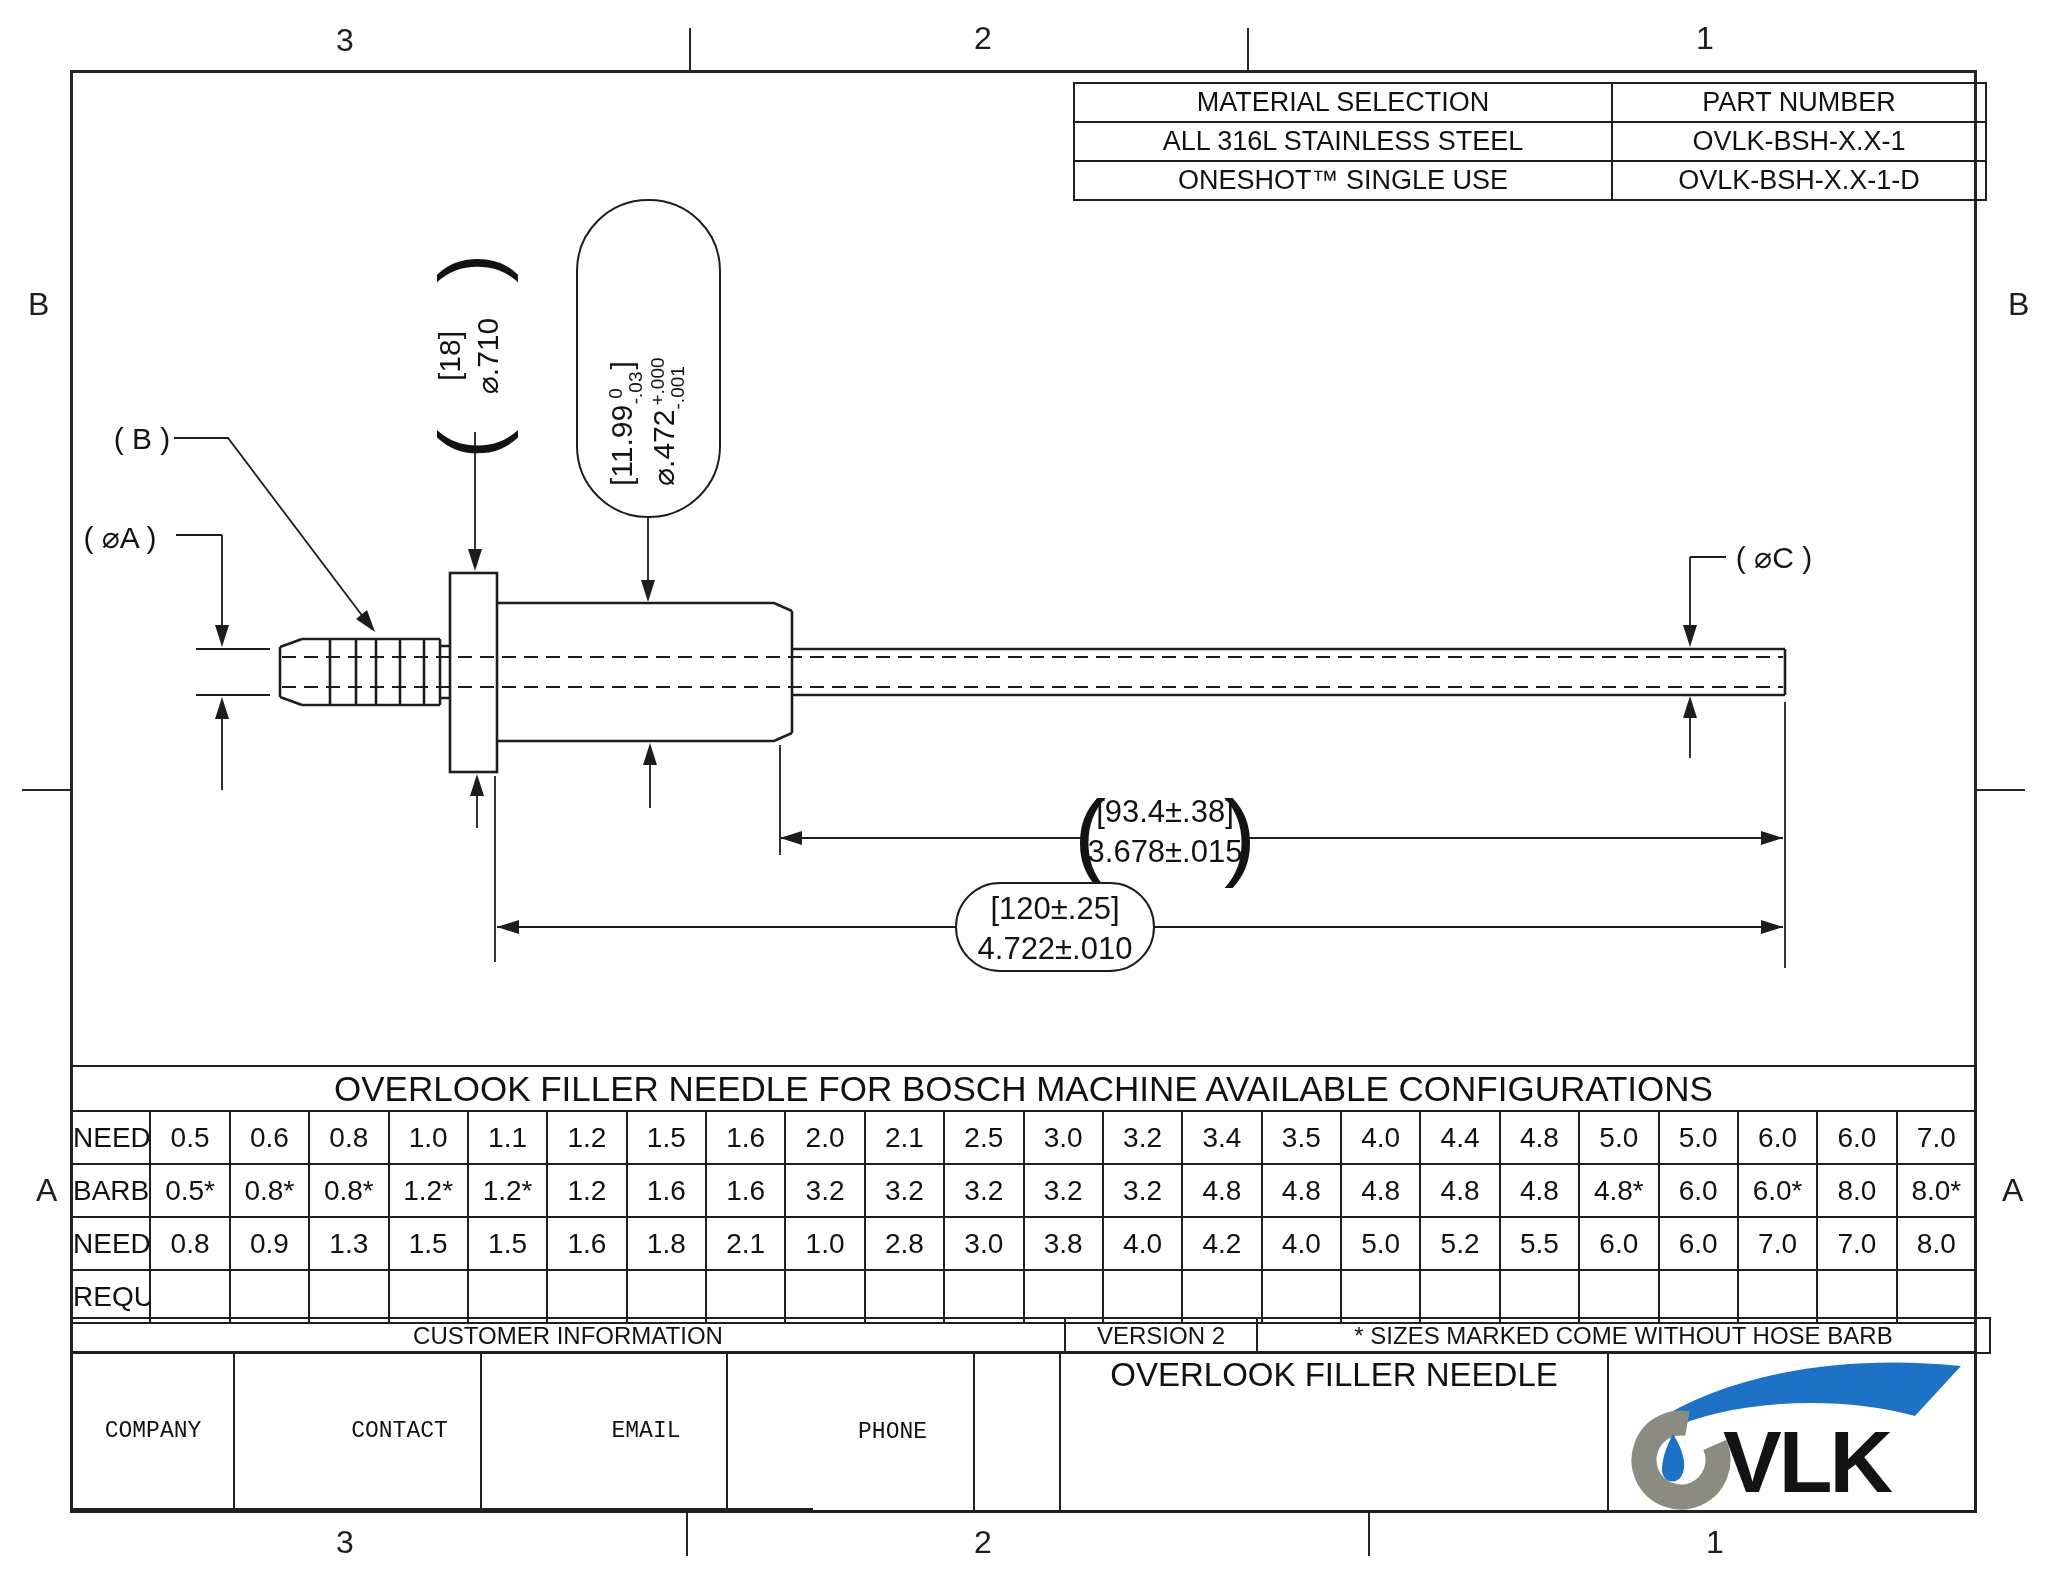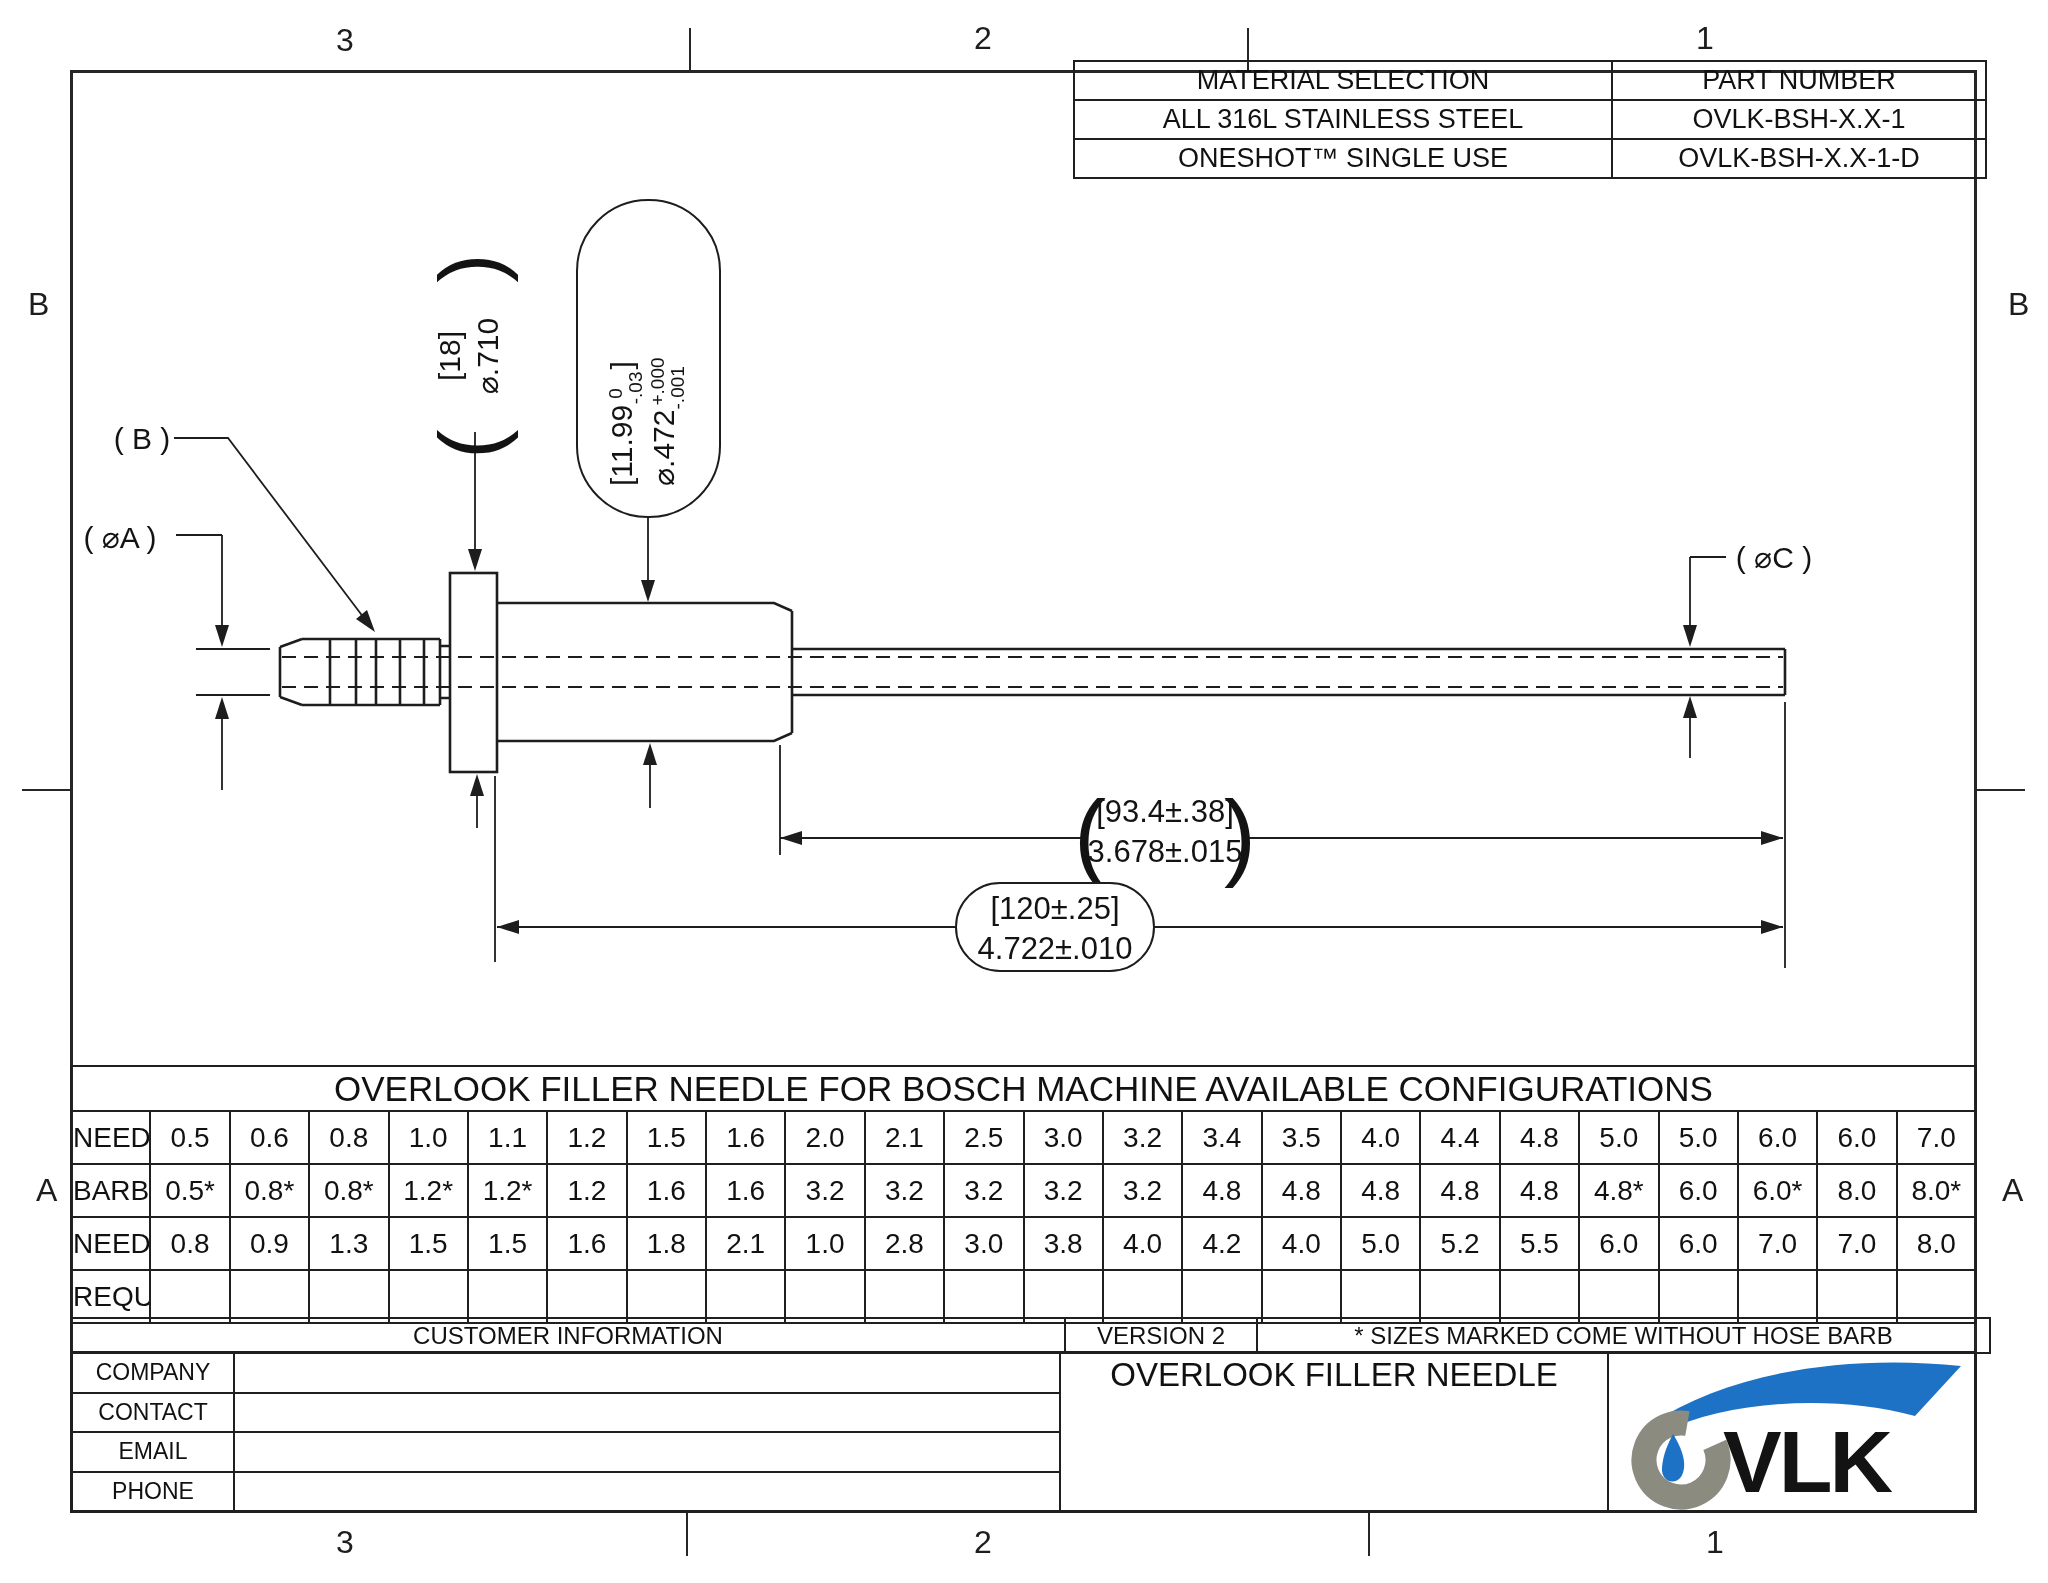--- a/index.html
+++ b/index.html
@@ -3,31 +3,31 @@
 <meta charset="utf-8">
 <style>
   html,body{margin:0;padding:0;background:#ffffff;}
   .sheet{position:relative;width:2048px;height:1583px;background:#fff;
          font-family:"Liberation Sans","DejaVu Sans",sans-serif;color:#111;overflow:hidden;}
   .frame{position:absolute;left:70px;top:70px;width:1901px;height:1437px;border:3px solid #262626;}
   .zone{position:absolute;font-size:32px;color:#1d1d1d;}
   .tick{position:absolute;background:#262626;}
   table{border-collapse:collapse;table-layout:fixed;}
   td{border:2.5px solid #1f1f1f;text-align:center;vertical-align:middle;overflow:hidden;white-space:nowrap;}
-  .pt{position:absolute;left:1073px;top:60px;width:904px;}
+  .pt{position:absolute;left:1073px;top:82px;width:904px;}
   .pt td{height:35px;font-size:27px;}
   .cfg{position:absolute;left:70px;top:1065px;width:1907px;}
   .cfg td{height:49px;font-size:28px;}
   .cfg td.title{height:41px;font-size:35px;border-radius:22px;}
   .cfg td.lab{font-size:28px;}
   .band{position:absolute;left:70px;top:1317px;width:1907px;}
   .band td{height:31px;font-size:24px;}
   .bottom{position:absolute;left:70px;top:1351px;width:1907px;height:162px;display:flex;
           border:3px solid #1f1f1f;box-sizing:border-box;}
-  .cust{width:990px;box-sizing:border-box;border-right:2.5px solid #1f1f1f;display:flex;flex-direction:column;}
+  .cust{width:990px;box-sizing:border-box;border-right:2.5px solid #1f1f1f;display:flex;flex-direction:row;font-family:Liberation Mono, monospace;}
   .cust-row{flex:1;display:flex;border-bottom:2px solid #1f1f1f;}
   .cust-row:last-child{border-bottom:none;justify-content:space-between;}
   .cust-lab{width:160px;border-right:2px solid #1f1f1f;display:flex;align-items:center;justify-content:center;font-size:23px;}
   .cust-val{flex:1;}
   .tbox{width:549px;box-sizing:border-box;border-right:2.5px solid #1f1f1f;display:flex;
         flex-direction:column;align-items:center;font-size:33px;line-height:1.28;text-align:center;}
   .lbox{flex:1;position:relative;border-radius:31px;}
   svg text{font-family:"Liberation Sans","DejaVu Sans",sans-serif;fill:#131313;}
   .ovl{position:absolute;left:0;top:0;pointer-events:none;}
 </style>

